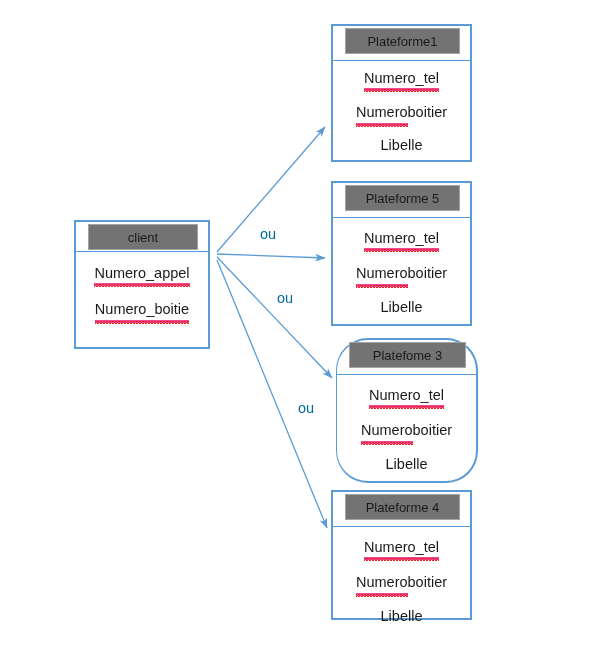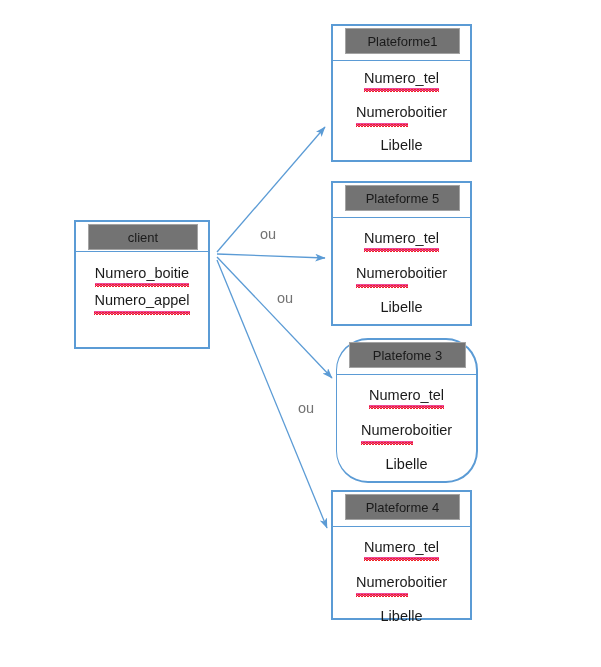--- a/index.html
+++ b/index.html
@@ -98,21 +98,21 @@
     background-size: 3px 3px;
     background-repeat: repeat-x;
   }
   .plain {
     display: inline-block;
   }
   
   .ou-label {
     position: absolute;
     font-size: 14.5px;
-    color: #737373;
+    color: #0369a1;
     line-height: 1;
     white-space: nowrap;
   }
 </style>
 </head>
 <body>
 
 <div id="canvas">
 
   <svg id="connectors" viewBox="0 0 601 667" width="601" height="667">
@@ -126,25 +126,25 @@
     <line x1="217" y1="257" x2="332" y2="378" stroke="#5B9BD5" stroke-width="1.3" marker-end="url(#arrowhead)"></line>
     <line x1="217" y1="260" x2="327" y2="528" stroke="#5B9BD5" stroke-width="1.3" marker-end="url(#arrowhead)"></line>
   </svg>
 
   <div class="entity" style="left:74px; top:204px; width:136px; height:129px;margin-top:16px;">
     <div class="entity-title-wrap">
       <div class="entity-title">client</div>
       <div class="entity-sep" style="top:29px;"></div>
     </div>
     <div class="entity-body" style="padding-top:13px;">
-      <div class="attr">
-        <span class="sp">Numero_boitie</span>
-      </div>
       <div class="attr" style="margin-bottom:15px;">
         <span class="sp">Numero_appel</span>
+      </div>
+      <div class="attr">
+        <span class="sp">Numero_boitie</span>
       </div>
     </div>
   </div>
 
   <div class="entity" style="left:331px; top:24px; width:141px; height:138px;">
     <div class="entity-title-wrap">
       <div class="entity-title">Plateforme1</div>
       <div class="entity-sep" style="top:34px;"></div>
     </div>
     <div class="entity-body" style="padding-top:14px;">

